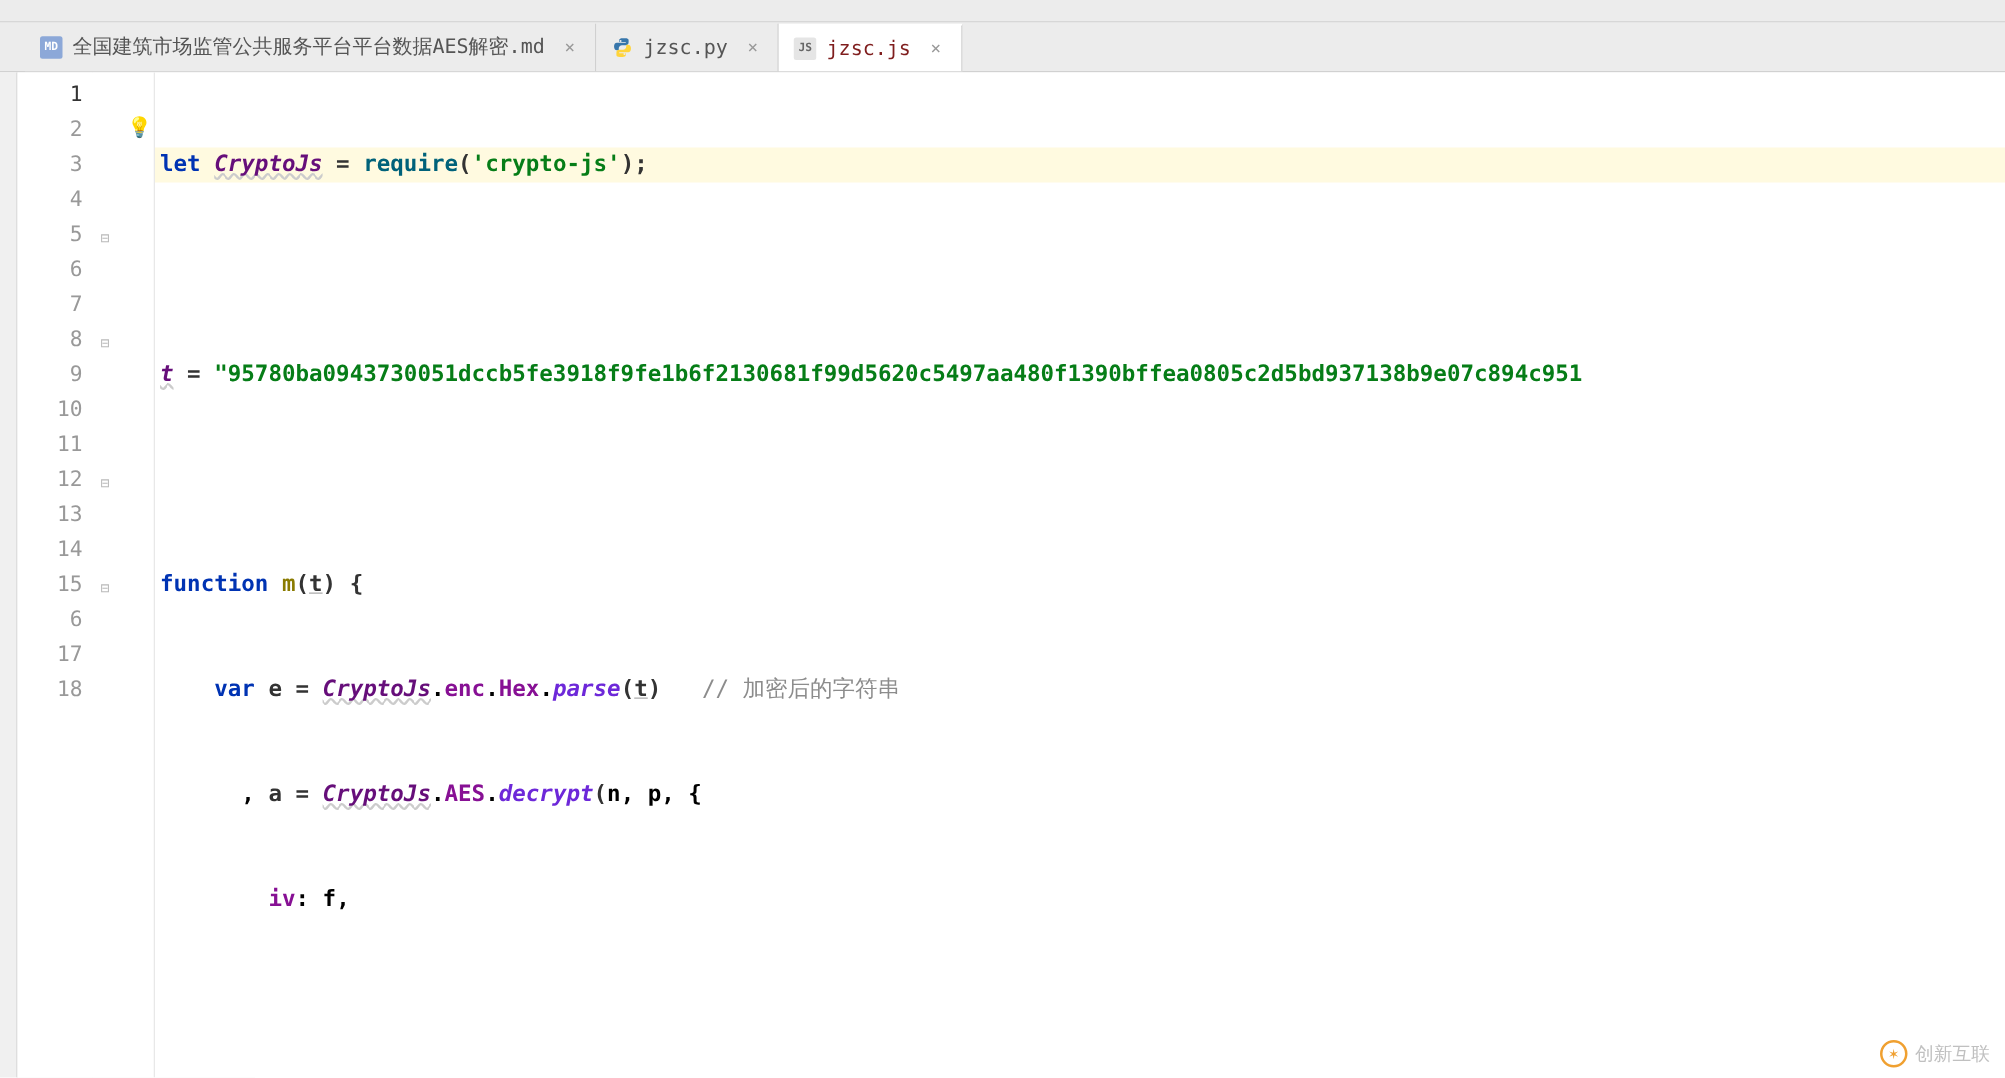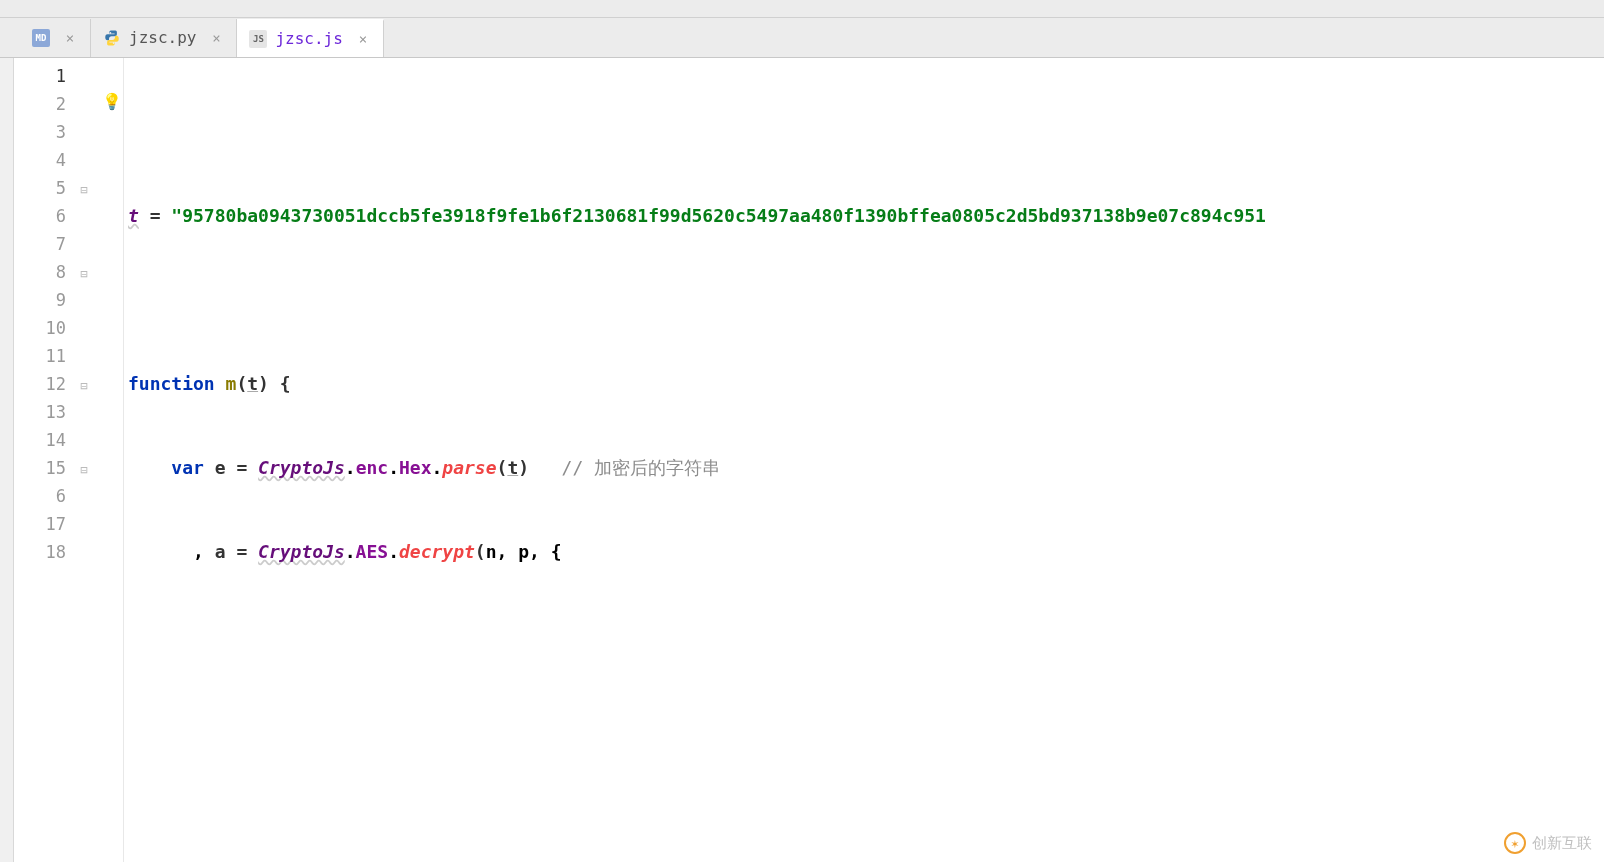--- a/index.html
+++ b/index.html
@@ -75,21 +75,21 @@
       font-size: 9px;
       font-weight: bold;
       border-radius: 2px;
     }
     
     .tab-label {
       white-space: nowrap;
     }
     
     .tab.active .tab-label {
-      color: #6d28d9;
+      color: #7f1d1d;
       font-weight: 500;
     }
     
     .tab-close {
       color: #999;
       font-size: 14px;
       margin-left: 4px;
       width: 16px;
       height: 16px;
       display: flex;
@@ -176,21 +176,21 @@
     .code-line.highlight {
       background: #fffae0;
     }
     
     .kw { color: #0033b3; }
     .var { color: #660e7a; font-style: italic; }
     .fn { color: #00627a; }
     .func-name { color: #8a7b00; }
     .str { color: #067d17; }
     .prop { color: #871094; }
-    .method { color: #ef4444; font-style: italic; }
+    .method { color: #6d28d9; font-style: italic; }
     .cmt { color: #8c8c8c; font-weight: normal; }
     .param { color: #333; text-decoration: underline; text-decoration-color: #aaa; }
     .op { color: #333; }
     .paren { color: #333; }
     .dotted { text-decoration: underline wavy #ccc; text-decoration-skip-ink: none; }
     
     .watermark {
       position: fixed;
       bottom: 8px;
       right: 12px;
@@ -216,20 +216,21 @@
     }
   </style>
 </head>
 <body>
 
 <div class="top-toolbar"></div>
 
 <div class="tabs-bar">
   <div class="tab">
     <div class="tab-icon md">MD</div>
+    <span class="tab-label">全国建筑市场监管公共服务平台平台数据AES解密.md</span>
     <span class="tab-close">×</span>
   </div>
   <div class="tab">
     <div class="tab-icon py">
       <svg width="18" height="18" viewBox="0 0 24 24">
           <path fill="#3776ab" d="M12 2c-2 0-3.5.5-3.5 2v2h7V7H6c-2 0-3 1.5-3 4s1 4 3 4h2v-2c0-2 1.5-3.5 3.5-3.5h4c2 0 3-1 3-3V4c0-1.5-1.5-2-3.5-2zm-2 2a1 1 0 110 2 1 1 0 010-2z"></path>
           <path fill="#ffd43b" d="M12 22c2 0 3.5-.5 3.5-2v-2h-7v-1H18c2 0 3-1.5 3-4s-1-4-3-4h-2v2c0 2-1.5 3.5-3.5 3.5h-4c-2 0-3 1-3 3v2.5c0 1.5 1.5 2 3.5 2zm2-2a1 1 0 110-2 1 1 0 010 2z"></path>
         </svg>
     </div>
     <span class="tab-label">jzsc.py</span>
@@ -268,26 +269,28 @@
 
   <div class="fold-gutter">
     <span class="bulb-icon">💡</span>
     <div class="fold-marker" style="top:118px;">⊟</div>
     <div class="fold-marker" style="top:202px;">⊟</div>
     <div class="fold-marker" style="top:314px;">⊟</div>
     <div class="fold-marker" style="top:398px;">⊟</div>
   </div>
 
   <div class="code-area">
+    <div class="code-line highlight"><span class="kw">let</span> <span class="var dotted">CryptoJs</span><span class="op"> = </span><span class="fn">require</span><span class="paren">(</span><span class="str">'crypto-js'</span><span class="paren">);</span></div>
     <div class="code-line"></div>
     <div class="code-line"><span class="var dotted">t</span><span class="op"> = </span><span class="str">"95780ba0943730051dccb5fe3918f9fe1b6f2130681f99d5620c5497aa480f1390bffea0805c2d5bd937138b9e07c894c951</span></div>
     <div class="code-line"></div>
     <div class="code-line"><span class="kw">function</span> <span class="func-name">m</span><span class="paren">(</span><span class="param">t</span><span class="paren">) {</span></div>
     <div class="code-line"><span>    </span><span class="kw">var</span> <span class="op">e</span><span class="op"> = </span><span class="var dotted">CryptoJs</span><span>.</span><span class="prop">enc</span><span>.</span><span class="prop">Hex</span><span>.</span><span class="method">parse</span><span class="paren">(</span><span class="param">t</span><span class="paren">)</span><span>   </span><span class="cmt">// 加密后的字符串</span></div>
     <div class="code-line"><span>      , </span><span class="op">a</span><span class="op"> = </span><span class="var dotted">CryptoJs</span><span>.</span><span class="prop">AES</span><span>.</span><span class="method">decrypt</span><span class="paren">(</span><span>n, p, {</span></div>
+    <div class="code-line"><span>        </span><span class="prop">iv</span><span>: </span><span>f</span><span>,</span></div>
     
     
     
     
     
     
     
     
     
   </div>

